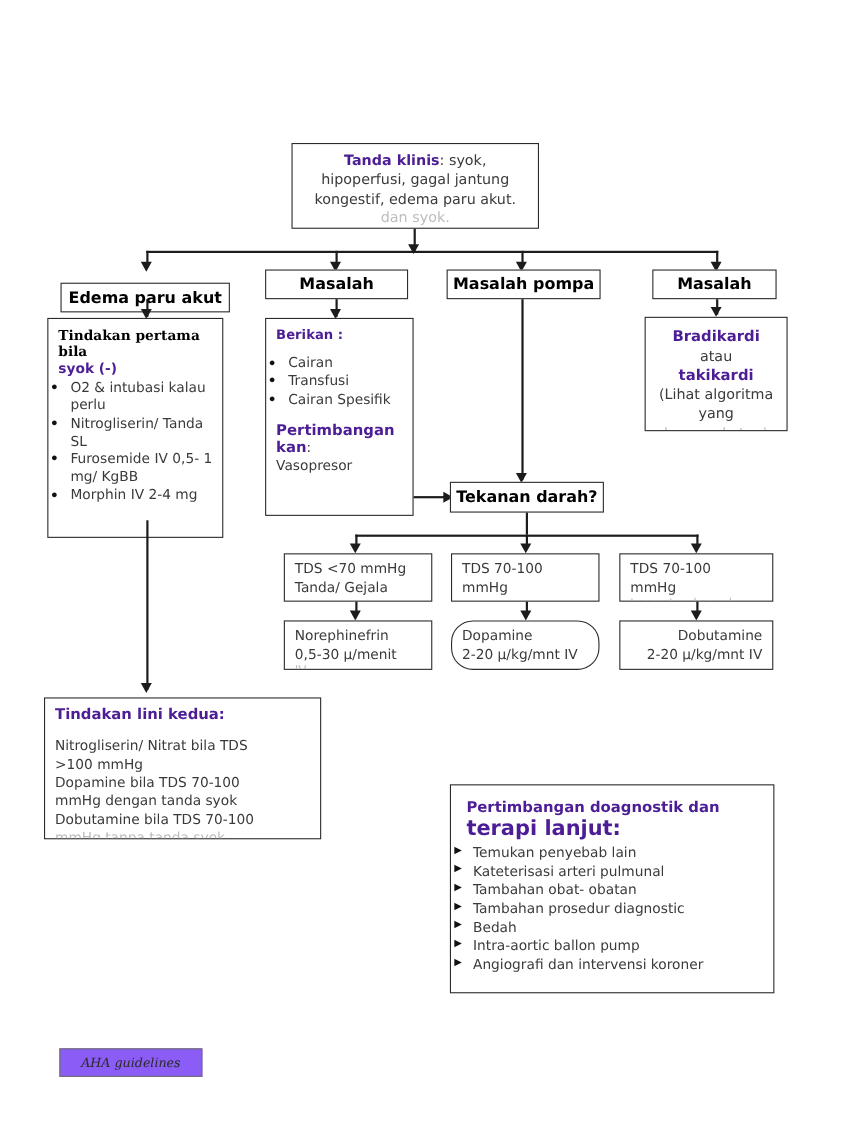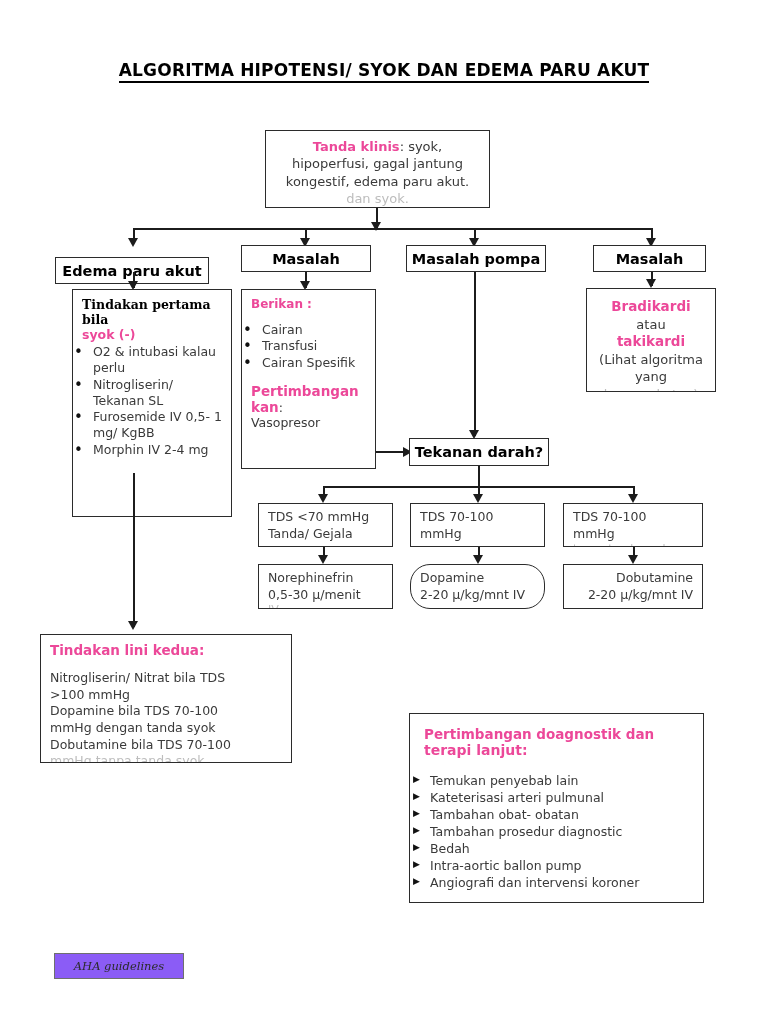--- a/index.html
+++ b/index.html
@@ -31,21 +31,21 @@
     background:#fff;
     box-sizing:border-box;
     overflow:hidden;
     color:#3a3a3a;
   }
   .box.hdr{
     display:flex;align-items:center;justify-content:center;
     font-weight:bold;font-size:14.5px;color:#000;
   }
   .box .pad{padding:7px 9px;}
-  .b{font-weight:bold;color:#ec4899;}
+  .b{font-weight:bold;color:#4c1d95;}
   .serifb{font-family:"DejaVu Serif", serif;font-weight:bold;color:#000;font-size:12.5px;}
 
   .ctr{text-align:center;}
   .lh{line-height:1.33;}
 
   .ul{list-style:none;margin:0;padding:0;}
   .ul li{
     position:relative;
     padding-left:11px;
     text-indent:0;
@@ -98,23 +98,20 @@
     font-size:11.5px;
     color:#2b2b2b;
   }
   .clip{color:#bdbdbd;}
 </style>
 </head>
 <body>
 
 <div id="canvas">
 
-  <div class="title">
-    <span>ALGORITMA HIPOTENSI/ SYOK DAN EDEMA PARU AKUT</span>
-  </div>
 
   <div class="box" style="left:265px;top:130px;width:225px;height:78px;">
     <div class="pad ctr lh" style="font-size:13px;">
       <div>
         <span class="b">Tanda klinis</span><span>: syok,</span>
       </div>
       <div>hipoperfusi, gagal jantung</div>
       <div>kongestif, edema paru akut.</div>
       <div class="clip">dan syok.</div>
     </div>
@@ -148,27 +145,27 @@
 
   <div class="ln vln" style="left:133px;top:272px;height:16px;"></div>
   <div class="ah" style="left:128px;top:281px;"></div>
   <div class="ln vln" style="left:305px;top:272px;height:16px;"></div>
   <div class="ah" style="left:300px;top:281px;"></div>
   <div class="ln vln" style="left:474px;top:272px;height:164px;"></div>
   <div class="ah" style="left:469px;top:430px;"></div>
   <div class="ln vln" style="left:651px;top:272px;height:14px;"></div>
   <div class="ah" style="left:646px;top:279px;"></div>
 
-  <div class="box" style="left:72px;top:289px;width:160px;height:228px;">
+  <div class="box" style="left:43px;top:289px;width:160px;height:200px;">
     <div class="pad" style="font-size:12.5px;">
       <div class="serifb">Tindakan pertama bila</div>
       <div class="b" style="font-size:12.5px;margin-bottom:2px;">syok (-)</div>
       <ul class="ul">
         <li>O2 &amp; intubasi kalau perlu</li>
-        <li>Nitrogliserin/ Tekanan SL</li>
+        <li>Nitrogliserin/ Tanda SL</li>
         <li>Furosemide IV 0,5- 1 mg/ KgBB</li>
         <li>Morphin IV 2-4 mg</li>
       </ul>
     </div>
   </div>
 
   <div class="ln vln" style="left:133px;top:473px;height:154px;"></div>
   <div class="ah" style="left:128px;top:621px;"></div>
 
   <div class="box" style="left:241px;top:289px;width:135px;height:180px;">
@@ -271,21 +268,21 @@
         <div>mmHg dengan tanda syok</div>
         <div>Dobutamine bila TDS 70-100</div>
         <div class="clip">mmHg tanpa tanda syok</div>
       </div>
     </div>
   </div>
 
   <div class="box" style="left:409px;top:713px;width:295px;height:190px;">
     <div class="pad" style="font-size:12.5px;padding:12px 14px;">
       <div class="b" style="font-size:13.5px;">Pertimbangan doagnostik dan</div>
-      <div class="b" style="font-size:14px;margin-bottom:14px;">terapi lanjut:</div>
+      <div class="b" style="font-size:19px;margin-bottom:2px;">terapi lanjut:</div>
       <ul class="arrowlist">
         <li>Temukan penyebab lain</li>
         <li>Kateterisasi arteri pulmunal</li>
         <li>Tambahan obat- obatan</li>
         <li>Tambahan prosedur diagnostic</li>
         <li>Bedah</li>
         <li>Intra-aortic ballon pump</li>
         <li>Angiografi dan intervensi koroner</li>
       </ul>
     </div>

